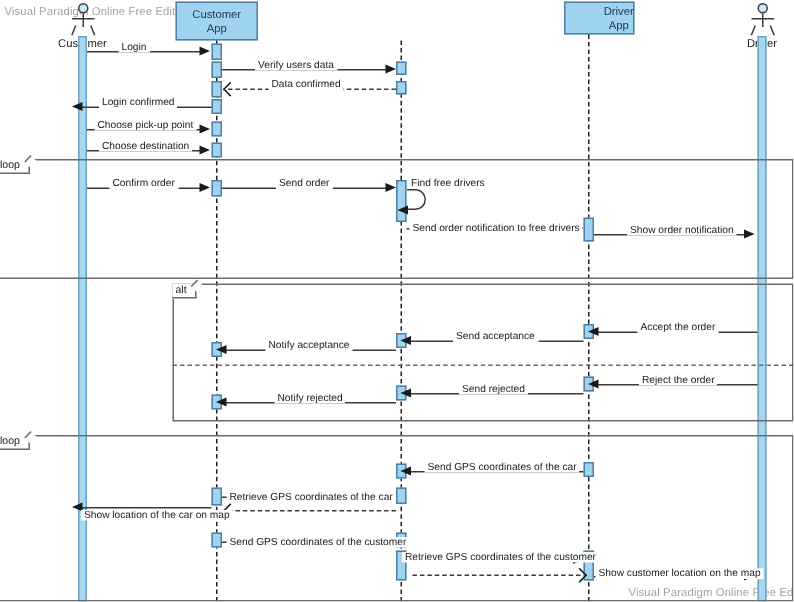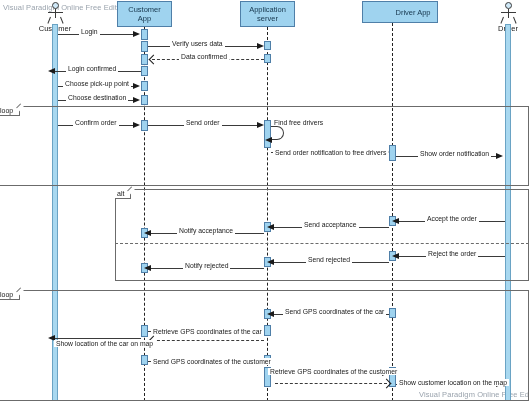--- a/index.html
+++ b/index.html
@@ -80,28 +80,22 @@
     <div class="aname">Driver</div>
   </div>
 
   <div class="objbox" style="left:117px;top:1px;width:55px;height:26px;">
     <div>
       <div>Customer</div>
       <div>App</div>
     </div>
   </div>
 
-  <div class="objbox" style="left:240px;top:1px;width:55px;height:26px;">
-    <div>
-      <div>Application</div>
-      <div>server</div>
-    </div>
-  </div>
-
-  <div class="objbox" style="left:362px;top:1px;width:76px;height:22px;padding-left:28px;">
+
+  <div class="objbox" style="left:376px;top:1px;width:47px;height:22px;padding-left:28px;">
     <div>Driver App</div>
   </div>
 
   <div class="lifeline" style="left:144px;top:27px;height:374px;"></div>
   <div class="lifeline" style="left:267px;top:27px;height:374px;"></div>
   <div class="lifeline" style="left:392px;top:23px;height:378px;"></div>
 
   <div class="act-wide" style="left:52px;top:24px;width:6px;height:377px;"></div>
   <div class="act-wide" style="left:505px;top:24px;width:6px;height:377px;"></div>
 

